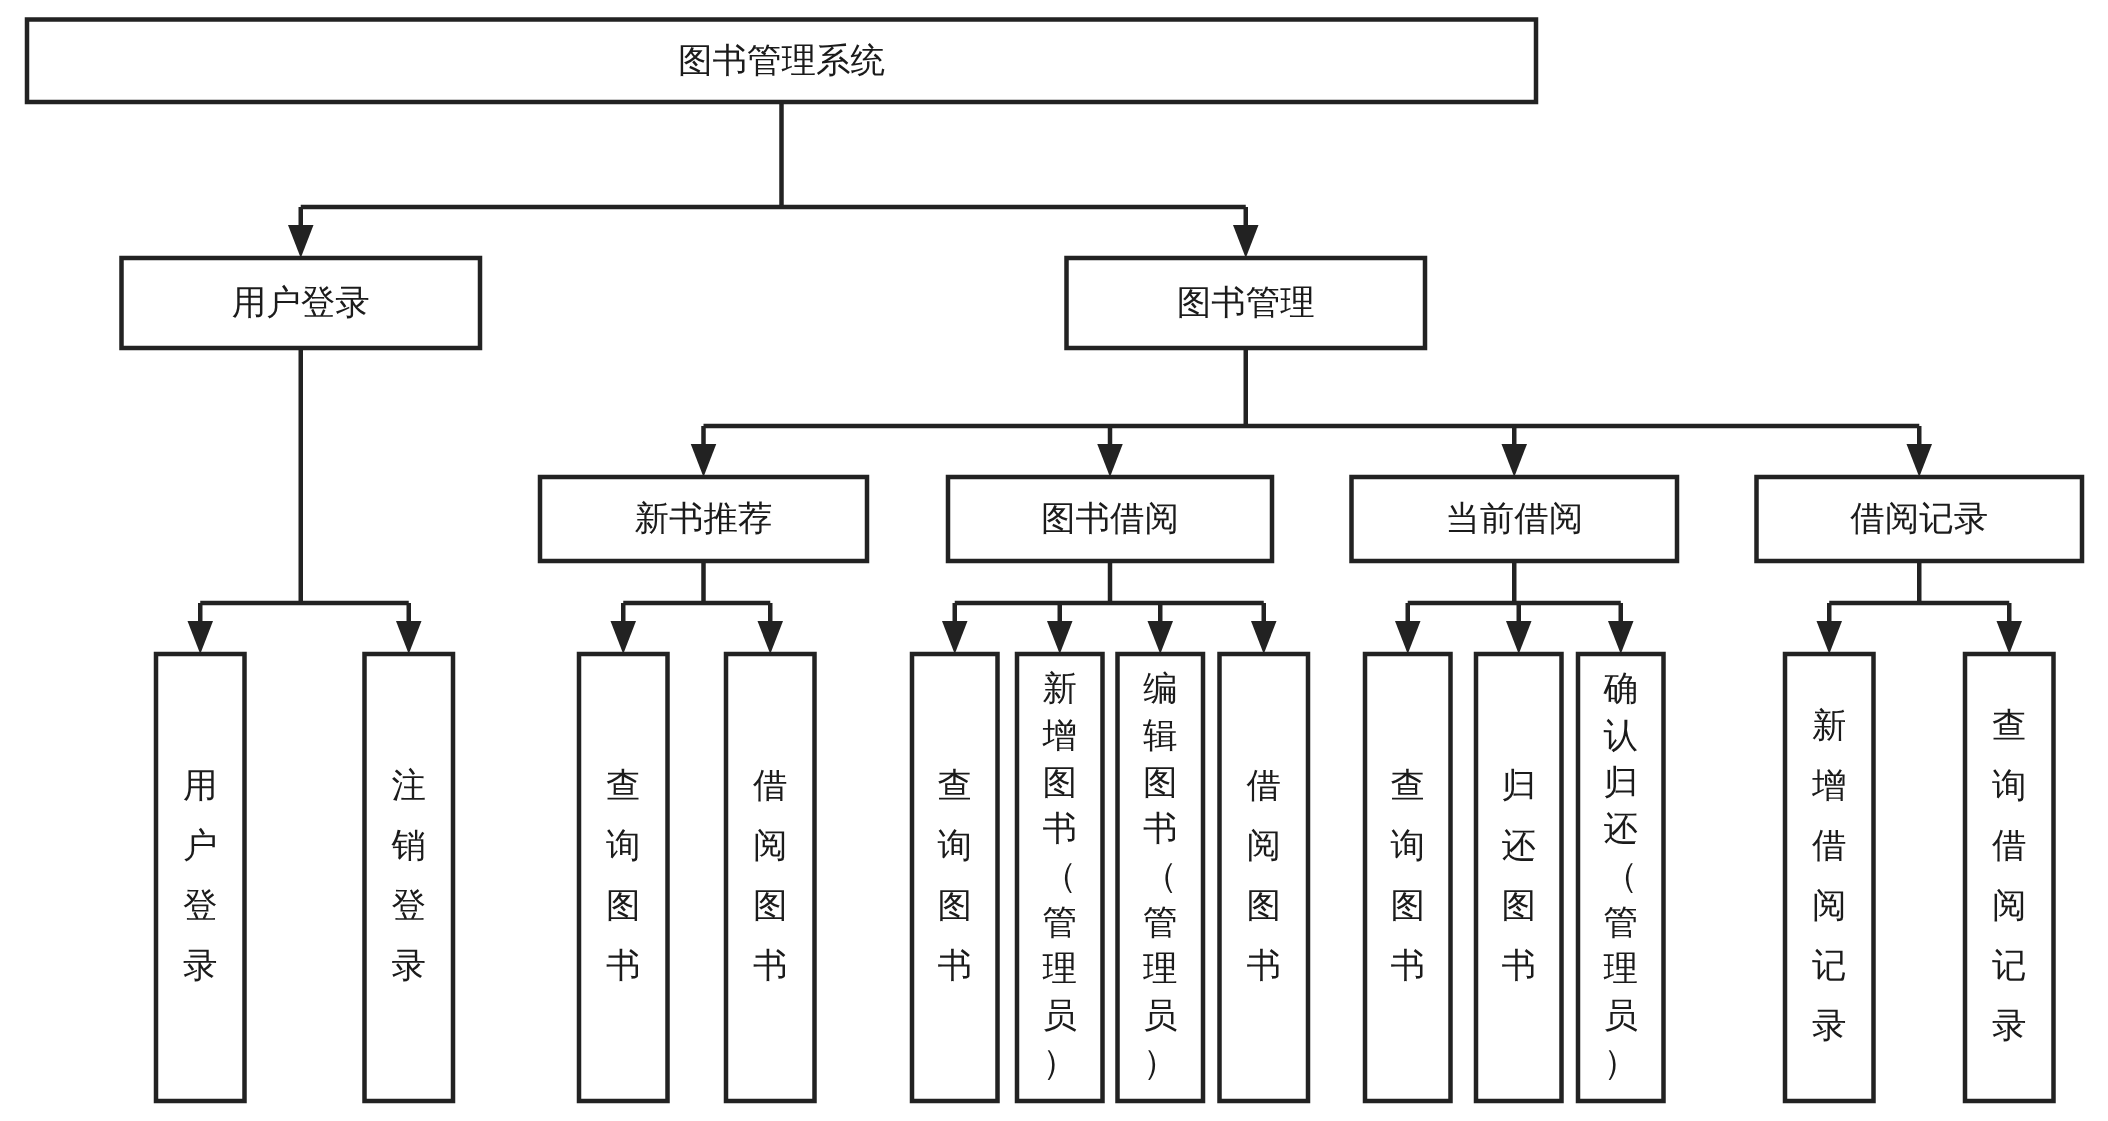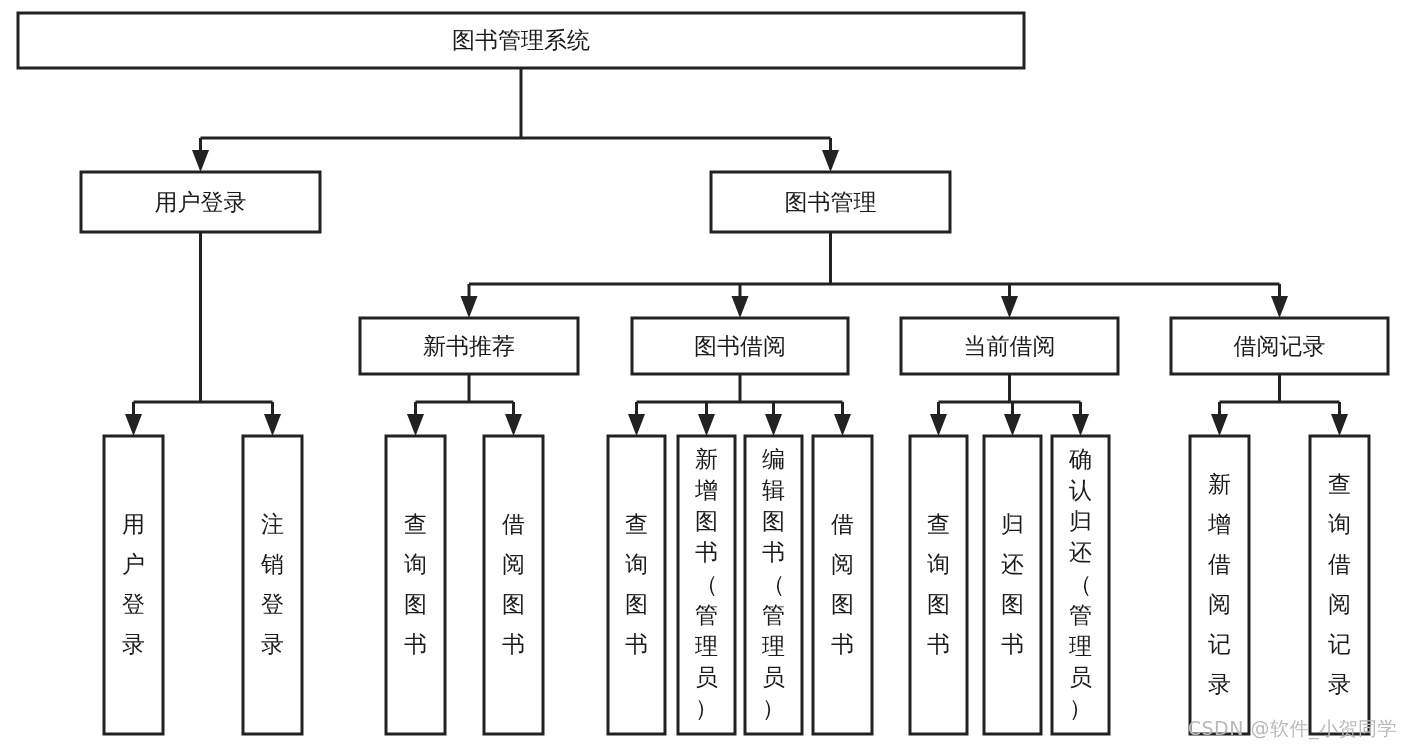--- a/index.html
+++ b/index.html
@@ -203,14 +203,13 @@
         <g>
           <rect x="1190" y="436" width="59" height="298" class="node-rect"></rect>
           <text x="1219.5" y="0" class="node-label-v" font-size="23.0"><tspan x="1219.5" y="485.0" dominant-baseline="middle">新</tspan><tspan x="1219.5" y="525.0" dominant-baseline="middle">增</tspan><tspan x="1219.5" y="565.0" dominant-baseline="middle">借</tspan><tspan x="1219.5" y="605.0" dominant-baseline="middle">阅</tspan><tspan x="1219.5" y="645.0" dominant-baseline="middle">记</tspan><tspan x="1219.5" y="685.0" dominant-baseline="middle">录</tspan></text>
         </g>
         <g>
           <rect x="1310" y="436" width="59" height="298" class="node-rect"></rect>
           <text x="1339.5" y="0" class="node-label-v" font-size="23.0"><tspan x="1339.5" y="485.0" dominant-baseline="middle">查</tspan><tspan x="1339.5" y="525.0" dominant-baseline="middle">询</tspan><tspan x="1339.5" y="565.0" dominant-baseline="middle">借</tspan><tspan x="1339.5" y="605.0" dominant-baseline="middle">阅</tspan><tspan x="1339.5" y="645.0" dominant-baseline="middle">记</tspan><tspan x="1339.5" y="685.0" dominant-baseline="middle">录</tspan></text>
         </g>
       </g>
   </svg>
-  <div class="watermark">CSDN @软件_小贺同学</div>
 </div>
 
 </body></html>

